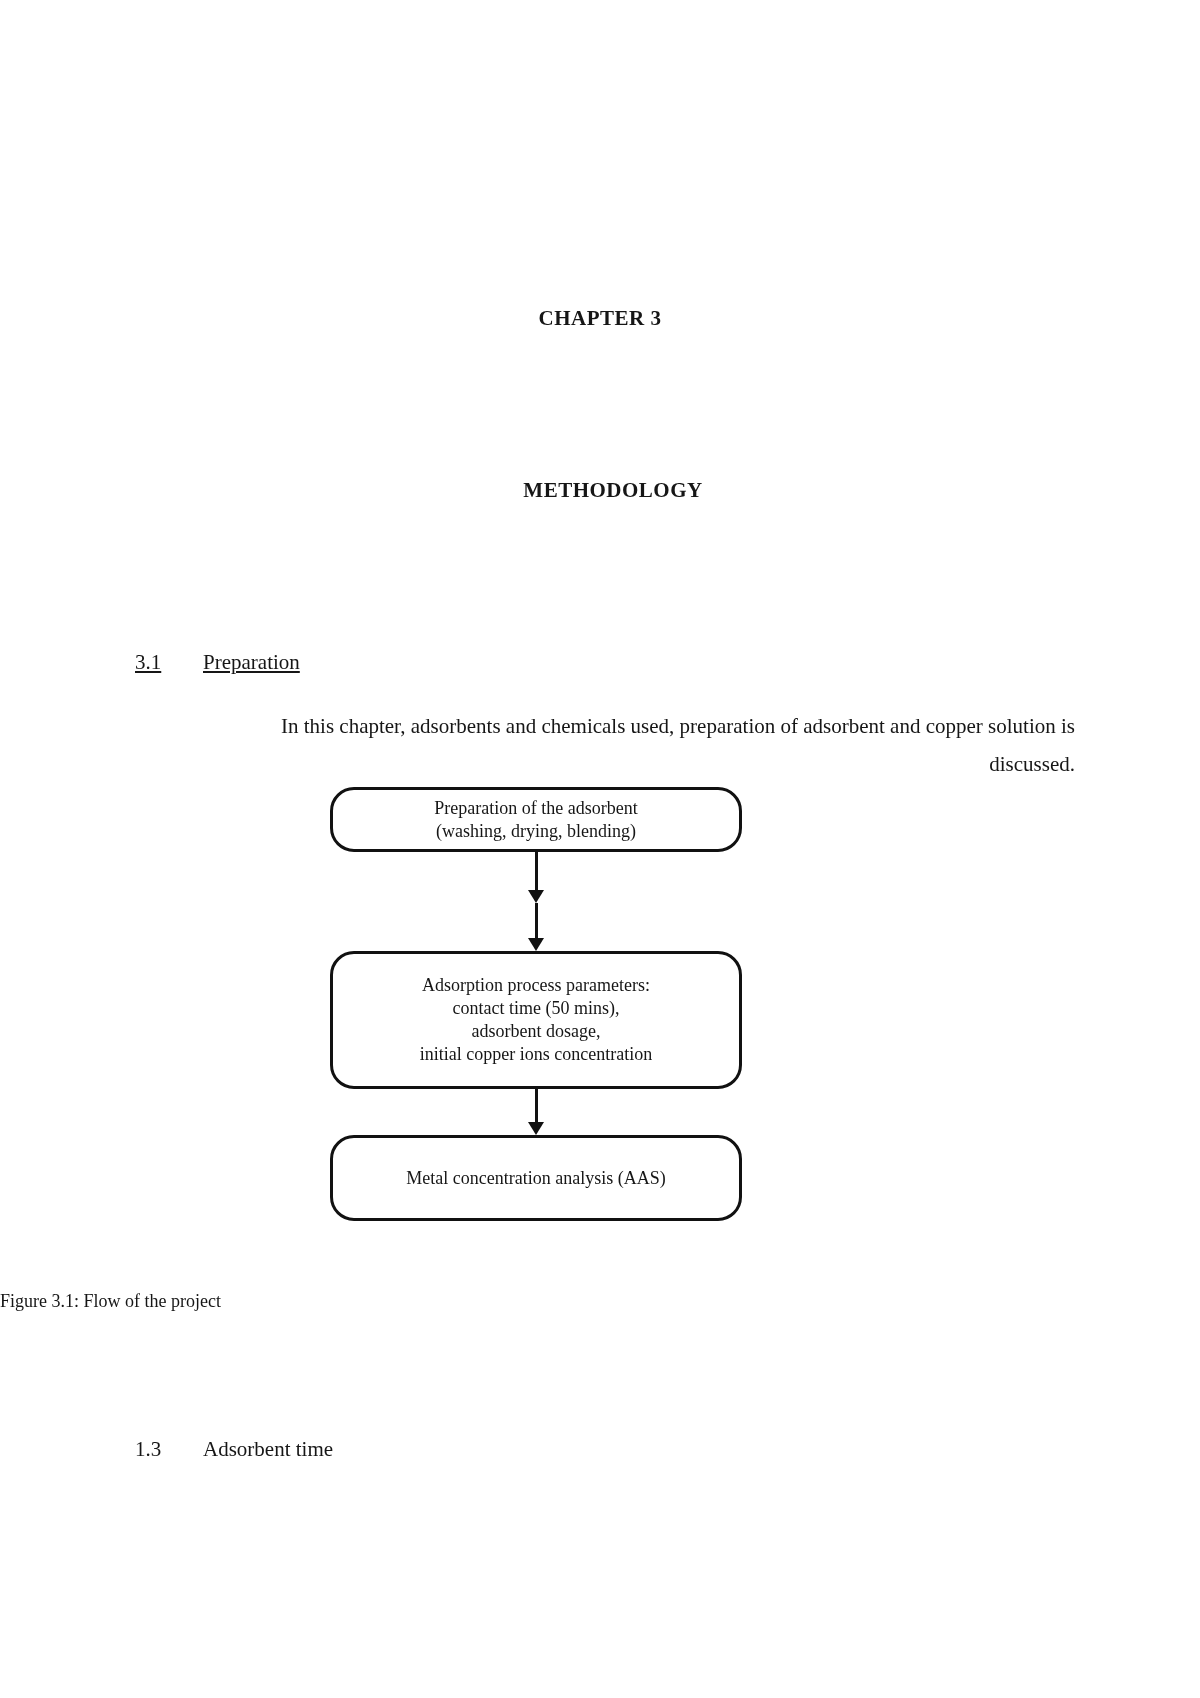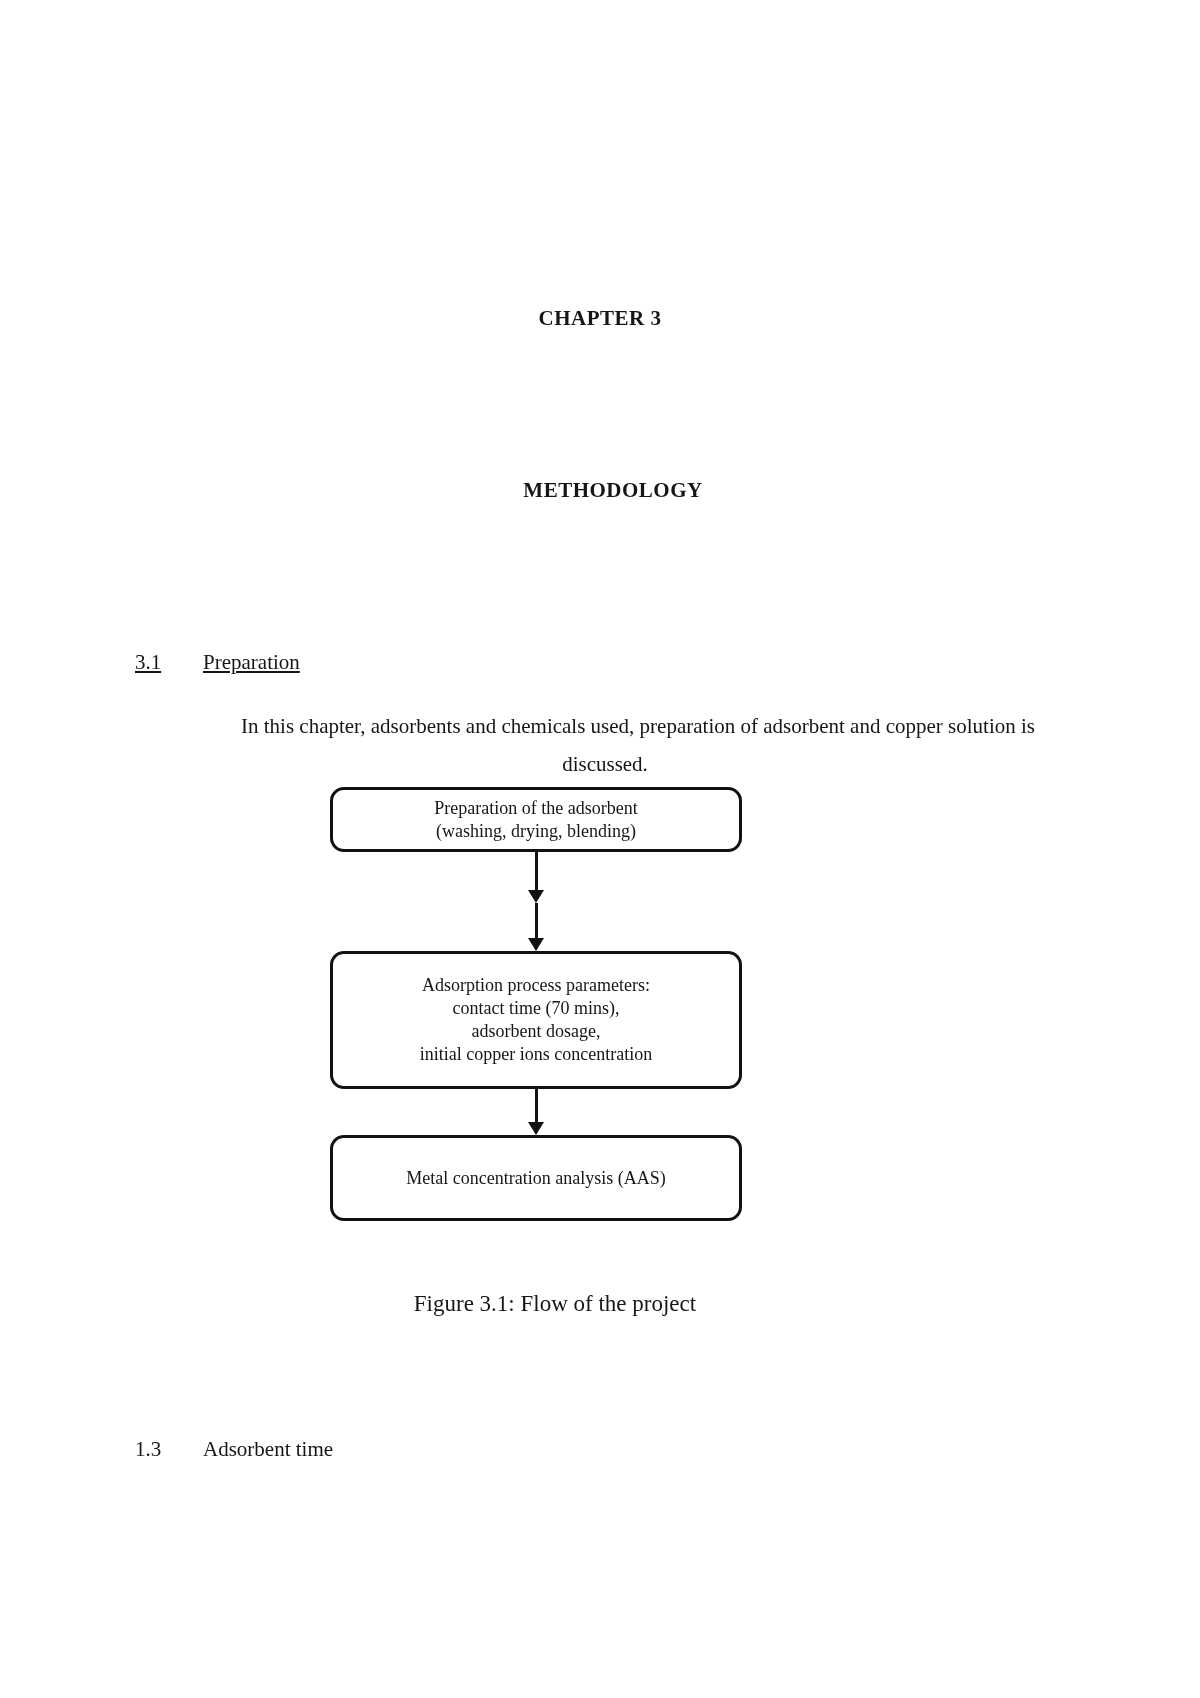--- a/index.html
+++ b/index.html
@@ -44,32 +44,32 @@
   .section-3-1 { top: 650px; text-decoration: underline; }
   .section-3-2 { top: 1437px; }
   .intro-paragraph {
     position: absolute;
     top: 707px;
     left: 135px;
     width: 940px;
     font-size: 21px;
     line-height: 38px;
     text-indent: 66px;
-    text-align: center;
+    text-align: right;
   }
   .flowchart {
     position: absolute;
     top: 787px;
     left: 330px;
     width: 412px;
   }
   .flow-box {
     width: 100%;
     border: 3px solid #111111;
-    border-radius: 14px;
+    border-radius: 24px;
     display: flex;
     align-items: center;
     justify-content: center;
     text-align: center;
     font-size: 18px;
     line-height: 23px;
     white-space: pre-line;
     padding: 6px 12px;
     background: #ffffff;
   }
@@ -95,22 +95,22 @@
     height: 0;
     border-left: 8px solid transparent;
     border-right: 8px solid transparent;
     border-top: 13px solid #111111;
   }
   .figure-caption {
     position: absolute;
     top: 1291px;
     left: 0;
     width: 1110px;
-    text-align: center;
-    font-size: 23px;
+    text-align: left;
+    font-size: 18px;
   }
 </style>
 </head>
 <body>
 
 <div class="page">
 
   <div class="chapter-heading">CHAPTER 3</div>
 
   <div class="doc-title">METHODOLOGY</div>
@@ -132,21 +132,21 @@
       <div class="head"></div>
     </div>
 
 
     <div class="flow-arrow arrow-2">
       <div class="shaft"></div>
       <div class="head"></div>
     </div>
 
     <div class="flow-box box-3">Adsorption process parameters:
-contact time (70 mins),
+contact time (50 mins),
 adsorbent dosage,
 initial copper ions concentration</div>
 
     <div class="flow-arrow arrow-3">
       <div class="shaft"></div>
       <div class="head"></div>
     </div>
 
     <div class="flow-box box-4">Metal concentration analysis (AAS)</div>
 

